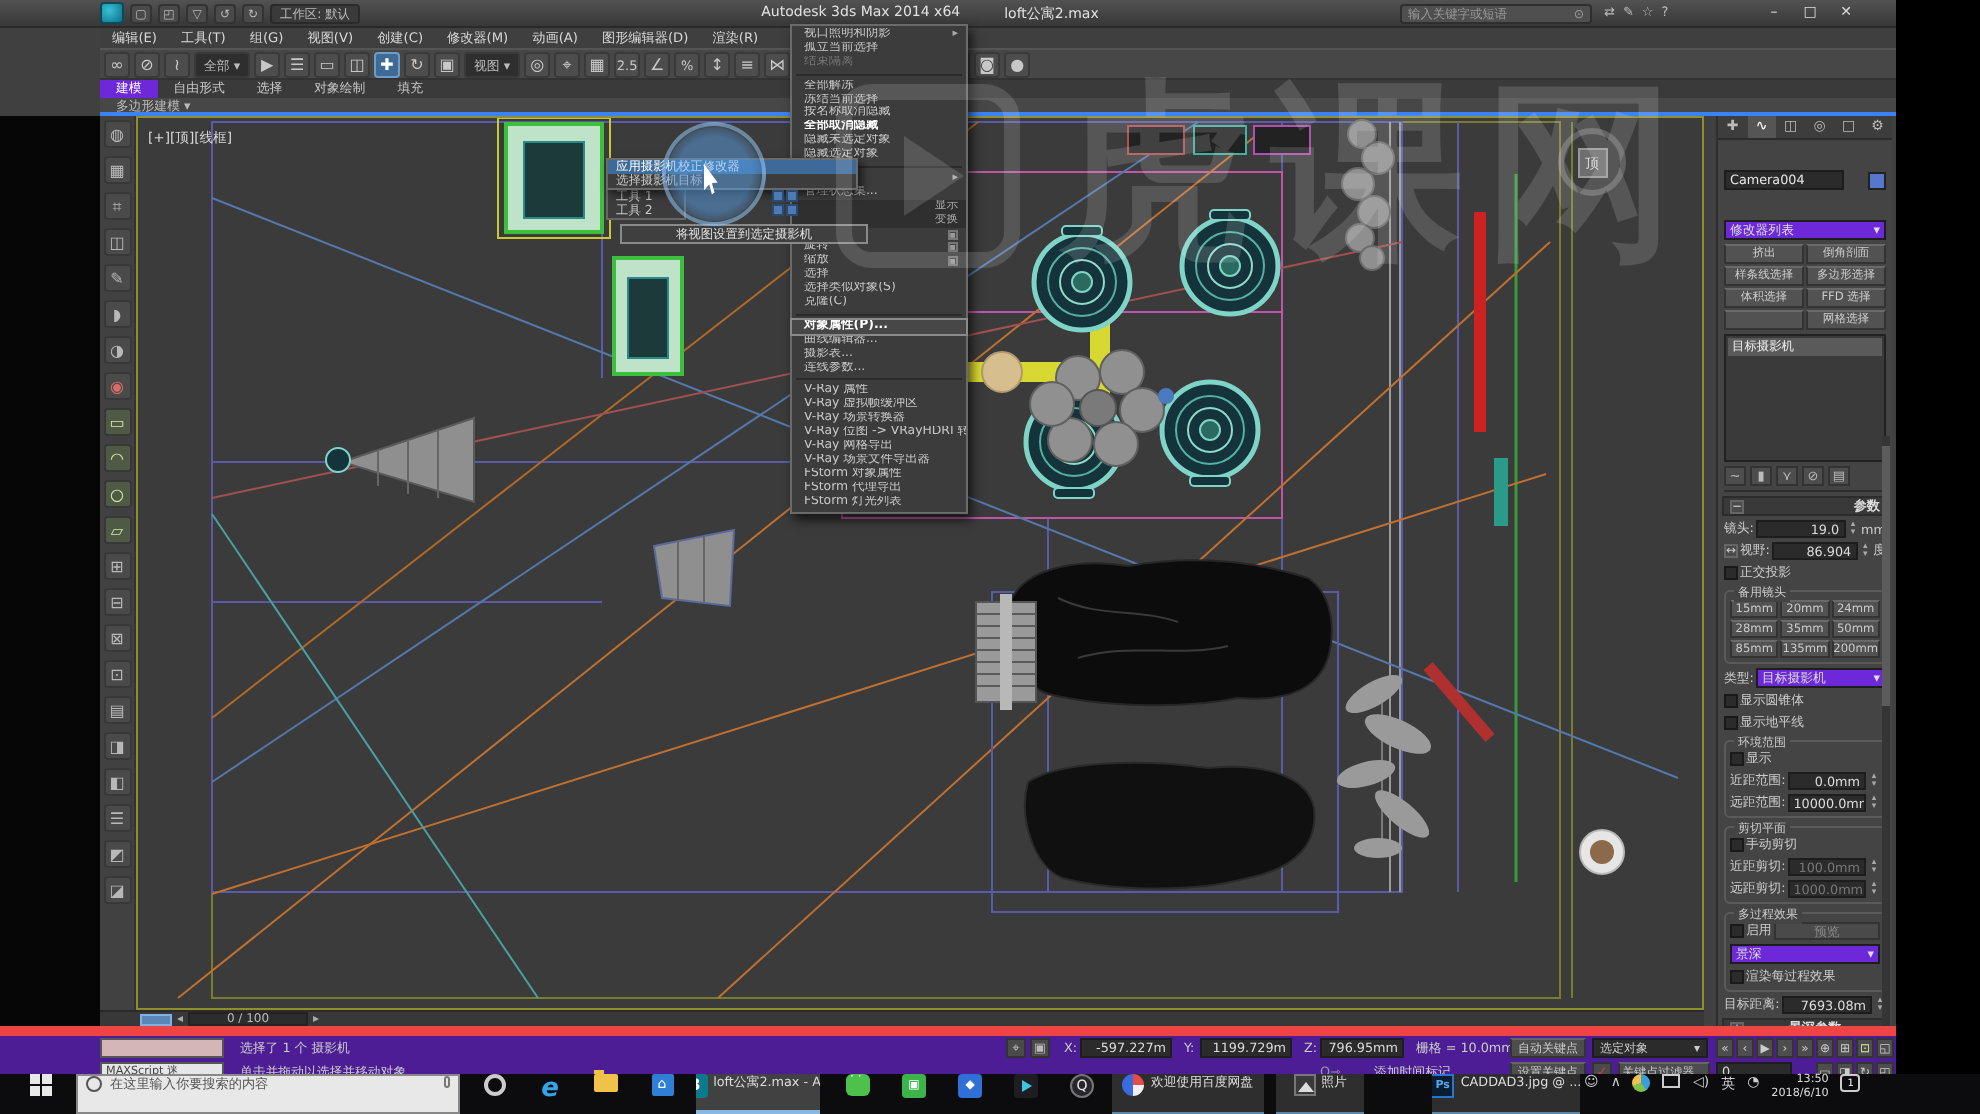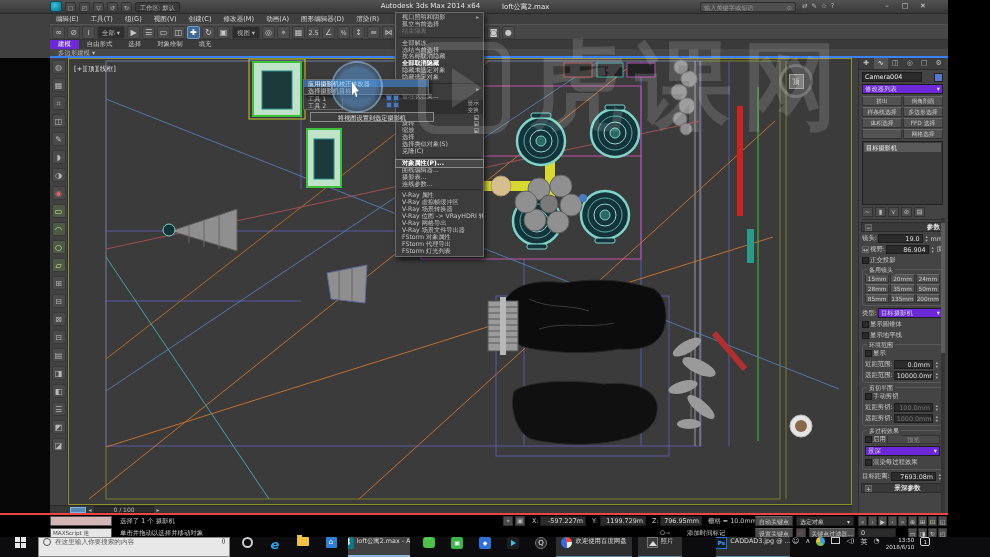--- a/index.html
+++ b/index.html
@@ -43,21 +43,21 @@
 .vcface{width:15px;height:15px;background:#6e6e6e;border:1px solid #999;color:#ddd;font-size:7px;line-height:14px;text-align:center}
 .timerow{position:absolute;left:50px;top:505px;width:802px;height:8px;background:#383838;border-top:1px solid #2b2b2b;display:flex;align-items:center;font-size:6px;color:#aaa}
 .tslider{width:16px;height:6px;background:#5b87b6;border:1px solid #7fb2e0;margin-left:20px}
 .tbox{width:60px;height:7px;background:#2c2c2c;border:1px solid #222;text-align:center;line-height:6px;font-size:6px;color:#bbb}
 .tarrow{width:8px;text-align:center}
 
 .cpanel{position:absolute;left:858px;top:58px;width:88px;height:455px;background:#444;border-left:1px solid #2e2e2e;font-size:6.4px;overflow:hidden}
 .cp-tabs{display:flex;height:12px;background:#3d3d3d;border-bottom:1px solid #2c2c2c}
 .cp-tab{flex:1;text-align:center;font-size:7px;line-height:11px;color:#bbb}
 .cp-tab.active{background:#555;color:#fff}
-.cp-row{display:flex;align-items:center;gap:12px;margin:2px 3px 0}
+.cp-row{display:flex;align-items:center;gap:12px;margin:15px 3px 0}
 .cp-input{flex:1;height:10px;background:#2b2b2b;border:1px solid #1d1d1d;color:#e8e8e8;font-size:6.4px;line-height:9px;padding:0 2px}
 .swatch{width:9px;height:9px;background:#5577cc;border:1px solid #222}
 .dd{flex:1;height:10px;background:#6d28d9;border:1px solid #1d1d1d;color:#ddd;line-height:9px;padding:0 2px;display:flex;justify-content:space-between}
 .btngrid{display:grid;grid-template-columns:1fr 1fr;gap:1px;margin:2px 3px 0}
 .mbtn{height:10px;background:#525252;border:1px solid #333;border-top-color:#6a6a6a;color:#ccc;font-size:5.8px;line-height:9px;text-align:center;overflow:hidden;white-space:nowrap}
 .stack{height:64px;background:#3a3a3a;border:1px solid #222;margin:2px 3px 0;padding:1px}
 .stackrow{height:9px;background:#5a5a5a;color:#eee;font-size:6.2px;line-height:9px;padding:0 2px}
 .stacktools{display:flex;gap:2px;margin:2px 3px;border-bottom:1px solid #2e2e2e;padding-bottom:2px}
 .st-i{width:11px;height:10px;background:#4d4d4d;border:1px solid #333;font-size:6.5px;line-height:9px;text-align:center;color:#bbb}
 .roll{height:10px;background:#393939;border:1px solid #2c2c2c;margin:2px 2px 0;display:flex;align-items:center;gap:3px;padding:0 3px;font-weight:bold;color:#ddd;font-size:6.6px}
@@ -69,21 +69,21 @@
 .sp i{display:block;font-style:normal;font-size:4.5px;line-height:3.5px;color:#aaa;text-align:center}
 .cb{width:7px;height:7px;background:#2b2b2b;border:1px solid #1a1a1a;flex:none}
 .grp{border:1px solid #5a5a5a;border-radius:3px;margin:4px 3px 0;padding:4px 2px 2px;position:relative}
 .grp-t{position:absolute;top:-4px;left:4px;background:#444;padding:0 2px;font-size:6px;color:#ccc}
 .lensgrid{display:grid;grid-template-columns:1fr 1fr 1fr;gap:1px}
 .lbtn{height:9px;background:#525252;border:1px solid #333;border-top-color:#6a6a6a;font-size:5.8px;line-height:8px;text-align:center;color:#ccc}
 .pbtn{flex:1;height:9px;background:#4a4a4a;border:1px solid #333;text-align:center;line-height:8px;color:#888}
 .cp-scroll{position:absolute;right:1px;top:160px;width:4px;height:300px;background:#353535}
 .cp-thumb{position:absolute;left:0;top:5px;width:4px;height:130px;background:#5c5c5c}
 
-.statusbar{position:absolute;left:0;top:513px;width:948px;height:24px;background:#000000;border-top:2px solid #ef4444;font-size:6.4px;color:#ccc}
+.statusbar{position:absolute;left:0;top:513px;width:948px;height:24px;background:#4c1d95;border-top:5px solid #ef4444;font-size:6.4px;color:#ccc}
 .srow{position:absolute;left:0;width:948px;height:12px}
 .pinkbox{position:absolute;left:50px;top:1px;width:62px;height:10px;background:#d4b6b6;border:1px solid #555}
 .whitebox{position:absolute;left:50px;top:1px;width:62px;height:10px;background:#e6e6e6;border:1px solid #555;color:#444;font-size:5.6px;line-height:9px;padding:0 2px;overflow:hidden}
 .slabel{position:absolute;top:2px;white-space:nowrap}
 .sico{position:absolute;top:1px;width:10px;height:10px;background:#4a4a4a;border:1px solid #333;text-align:center;font-size:6.5px;line-height:9px;color:#bbb}
 .coordbox{position:absolute;top:1px;height:10px;background:#2b2b2b;border:1px solid #1d1d1d;color:#ddd;line-height:9px;text-align:right;padding:0 2px}
 .sbtn{position:absolute;top:1px;height:10px;background:#4d4d4d;border:1px solid #333;border-top-color:#666;text-align:center;line-height:9px;color:#ccc;font-size:6px}
 .scombo{position:absolute;top:1px;height:10px;background:#2b2b2b;border:1px solid #1d1d1d;color:#ccc;line-height:9px;padding:0 3px;font-size:6px;display:flex;justify-content:space-between}
 .pgroup{position:absolute;top:1px;display:flex;gap:1px}
 .pb{width:9px;height:10px;background:#4d4d4d;border:1px solid #333;text-align:center;line-height:9px;font-size:6px;color:#ccc}

